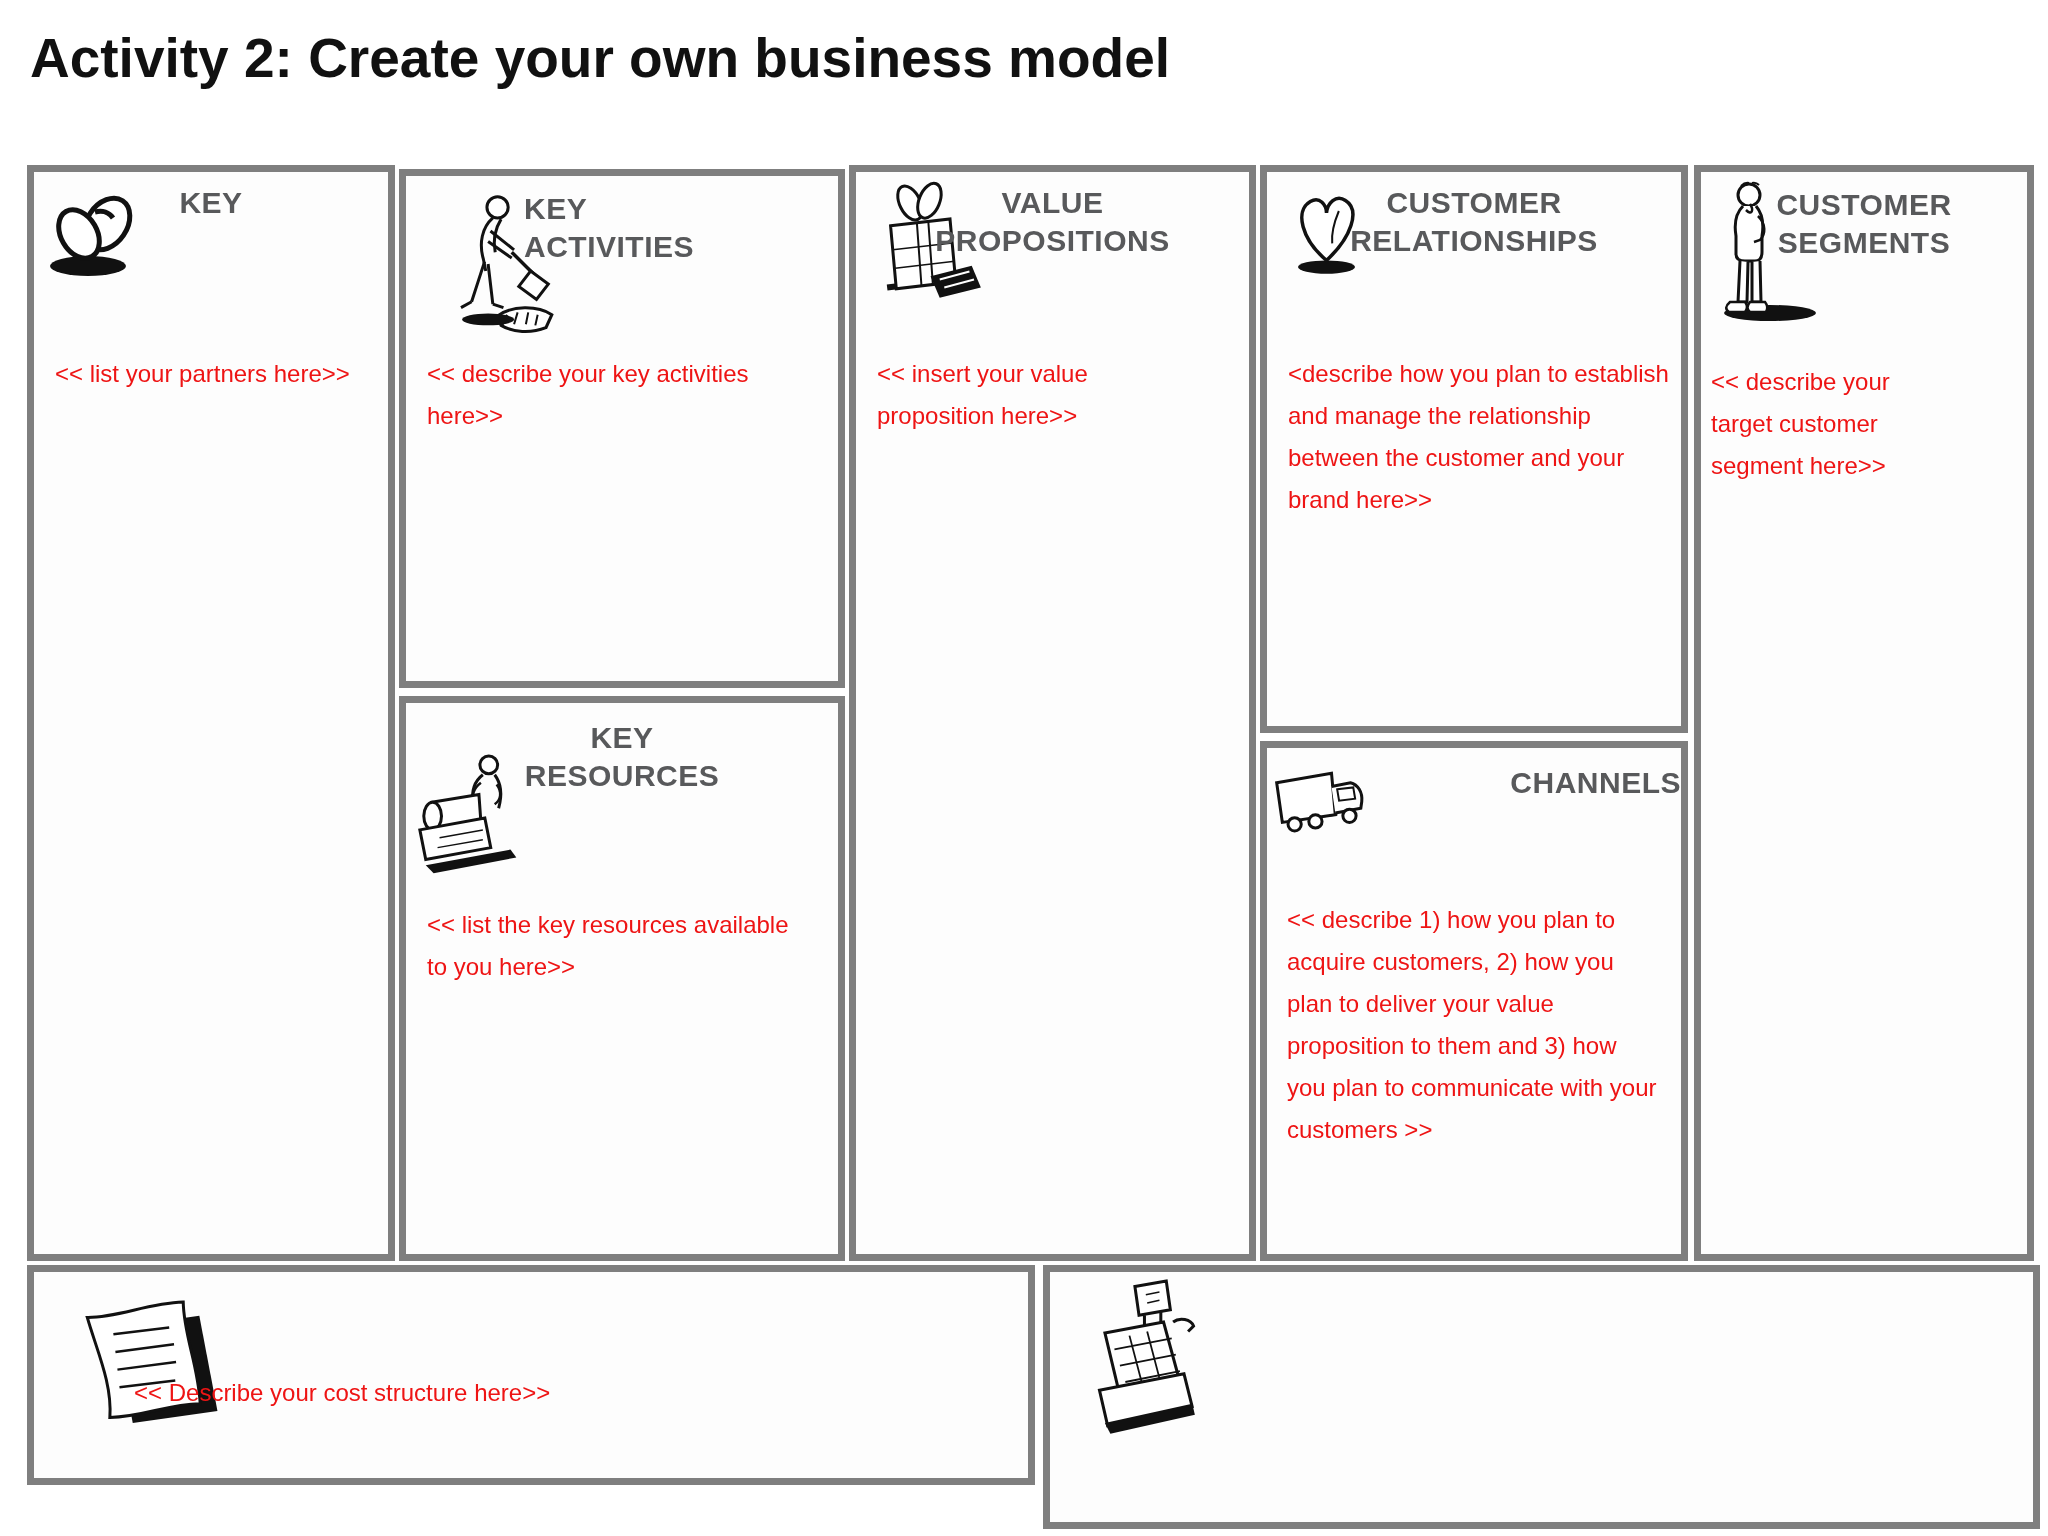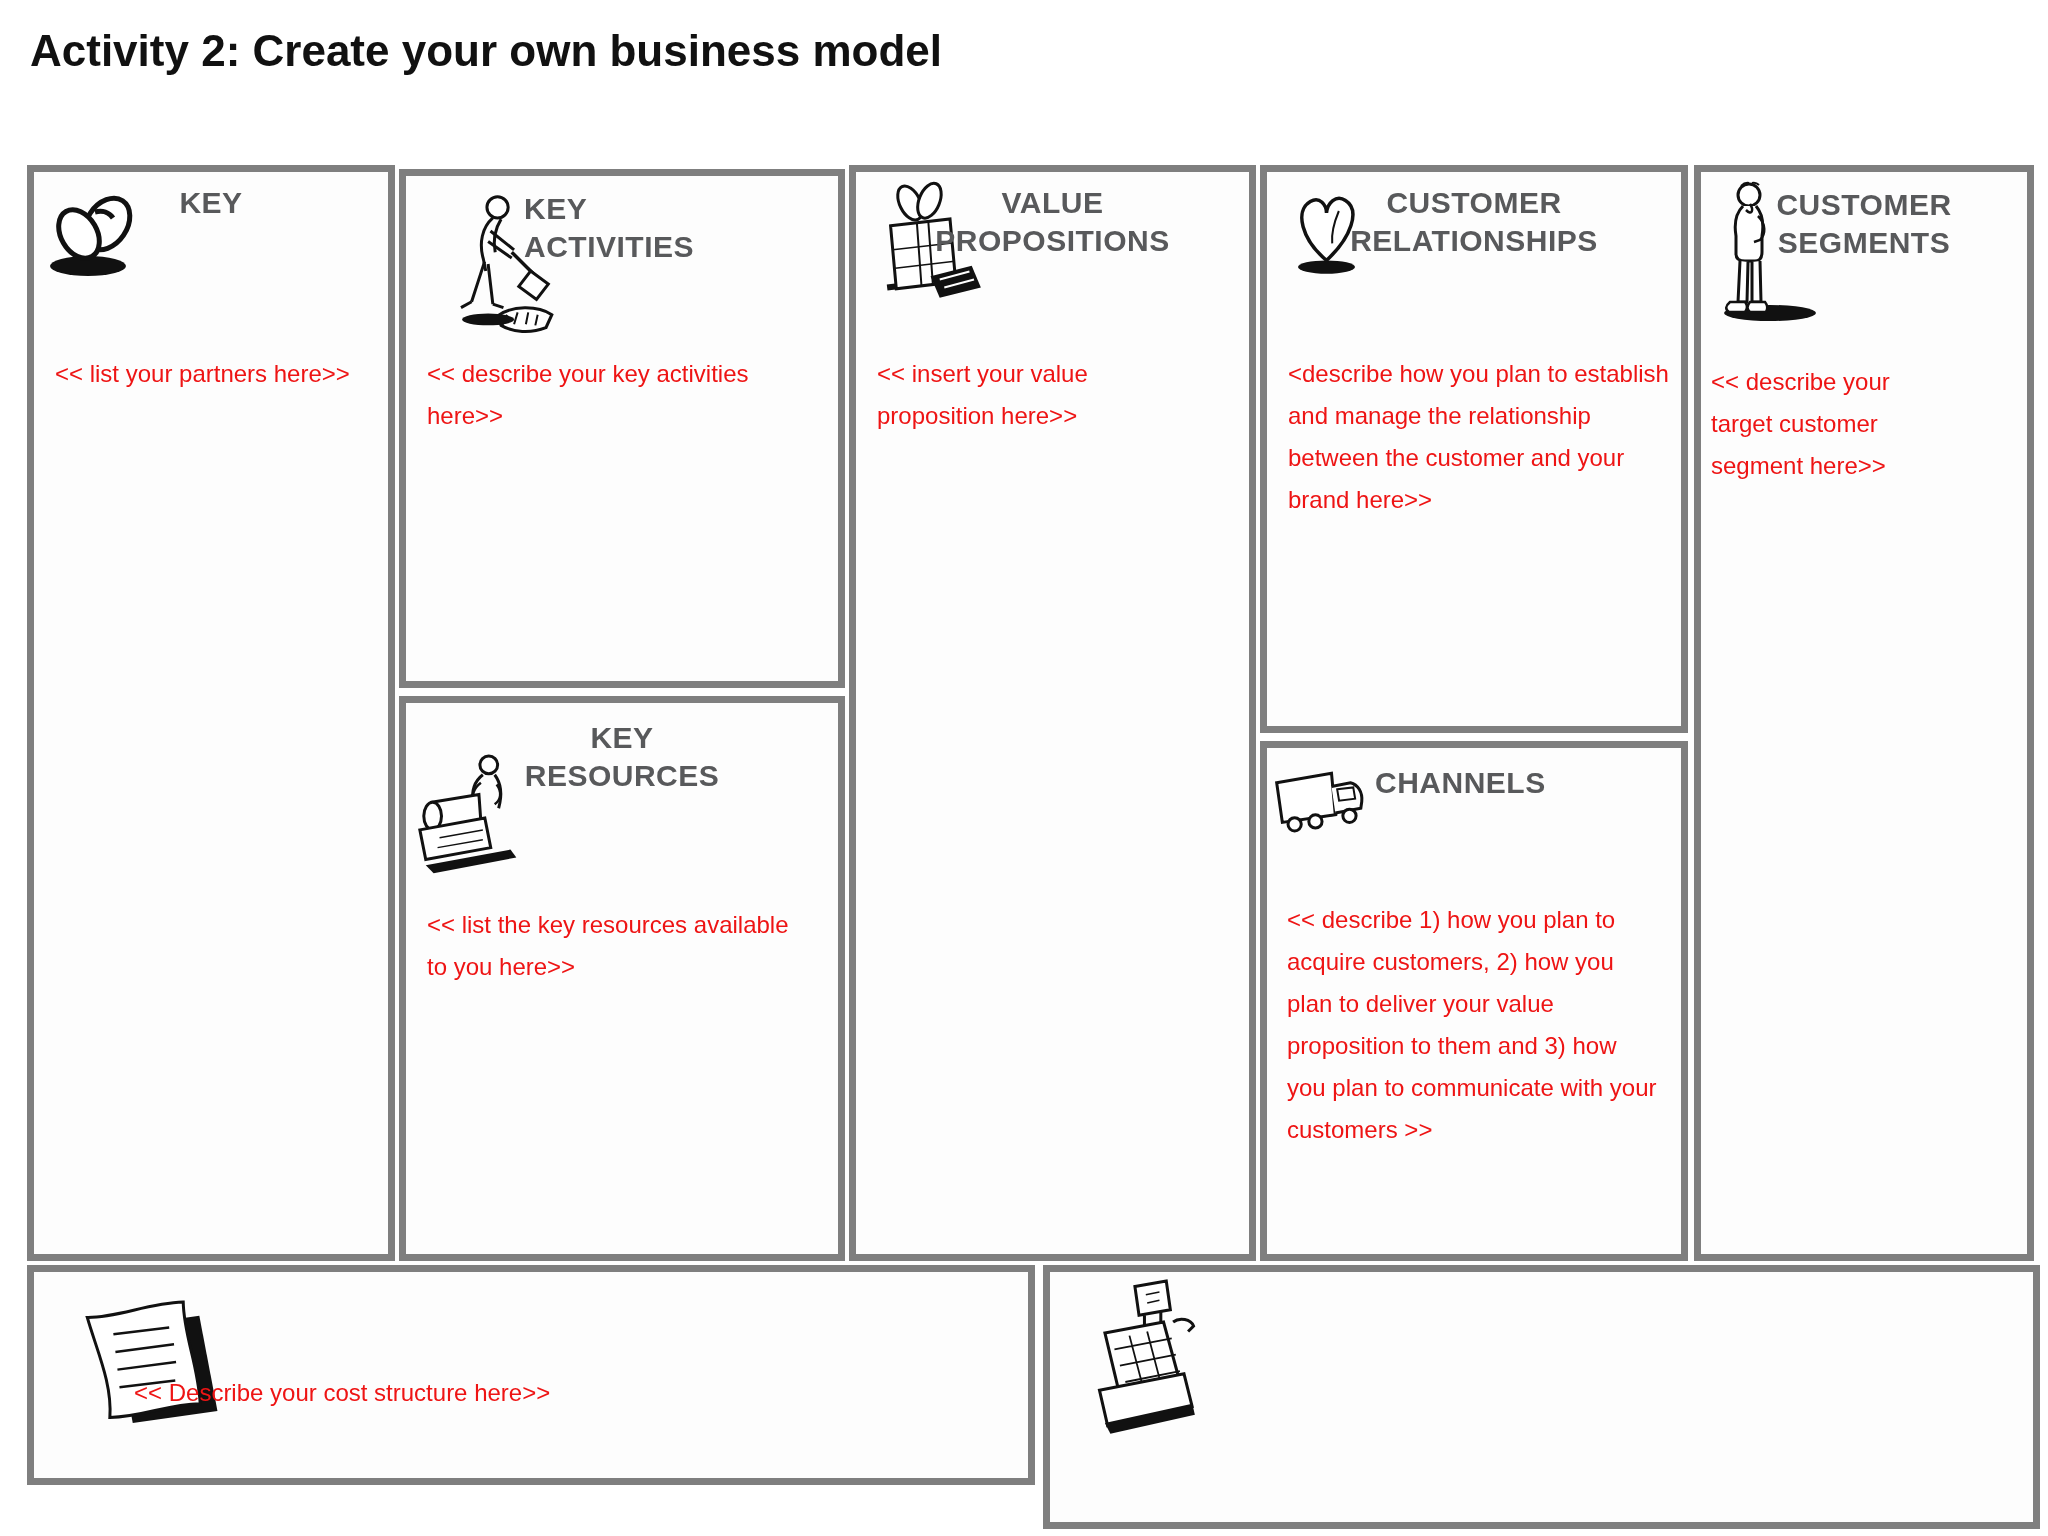--- a/index.html
+++ b/index.html
@@ -1,20 +1,20 @@
 <!DOCTYPE html>
 <html><head>
 <meta charset="utf-8">
 <style>
   html,body{margin:0;padding:0;background:#ffffff;}
   body{width:2048px;height:1536px;position:relative;font-family:"Liberation Sans",sans-serif;overflow:hidden;}
 
   #page-title{
     position:absolute;left:30px;top:26px;
-    font-size:44px;font-weight:bold;color:#111111;letter-spacing:0px;
+    font-size:55px;font-weight:bold;color:#111111;letter-spacing:0px;
   }
 
   .panel{
     position:absolute;background:#fdfdfd;border:7px solid #7f7f7f;box-sizing:border-box;margin-top:8px;
   }
 
   .heading{
     position:absolute;left:0;right:0;top:12px;
     color:#58595b;font-weight:bold;font-size:30px;line-height:38px;
     text-align:center;letter-spacing:0.5px;
@@ -35,21 +35,21 @@
   #panel-customer-relationships{left:1260px;top:157px;width:428px;height:568px;}
   #panel-channels{left:1260px;top:733px;width:428px;height:520px;}
   #panel-customer-segments{left:1694px;top:157px;width:340px;height:1096px;}
   #panel-cost-structure{left:27px;top:1257px;width:1008px;height:220px;}
   #panel-revenue-streams{left:1043px;top:1257px;width:997px;height:264px;}
 
   
   #panel-key-activities .heading{left:118px;top:14px;text-align:left;}
   #panel-key-resources .heading{top:16px;}
   #panel-customer-segments .heading{top:14px;}
-  #panel-channels .heading{left:108px;top:16px;text-align:left;}
+  #panel-channels .heading{left:108px;top:16px;text-align:right;}
 
   
   #panel-key-partners .ph{left:21px;top:181px;width:320px;}
   #panel-key-activities .ph{left:21px;top:177px;width:330px;}
   #panel-key-resources .ph{left:21px;top:201px;width:372px;}
   #panel-value-propositions .ph{left:21px;top:181px;width:320px;}
   #panel-customer-relationships .ph{left:21px;top:181px;width:392px;}
   #panel-channels .ph{left:20px;top:151px;width:372px;}
   #panel-customer-segments .ph{left:10px;top:189px;width:238px;}
   #panel-cost-structure .ph{left:100px;top:100px;width:860px;}

